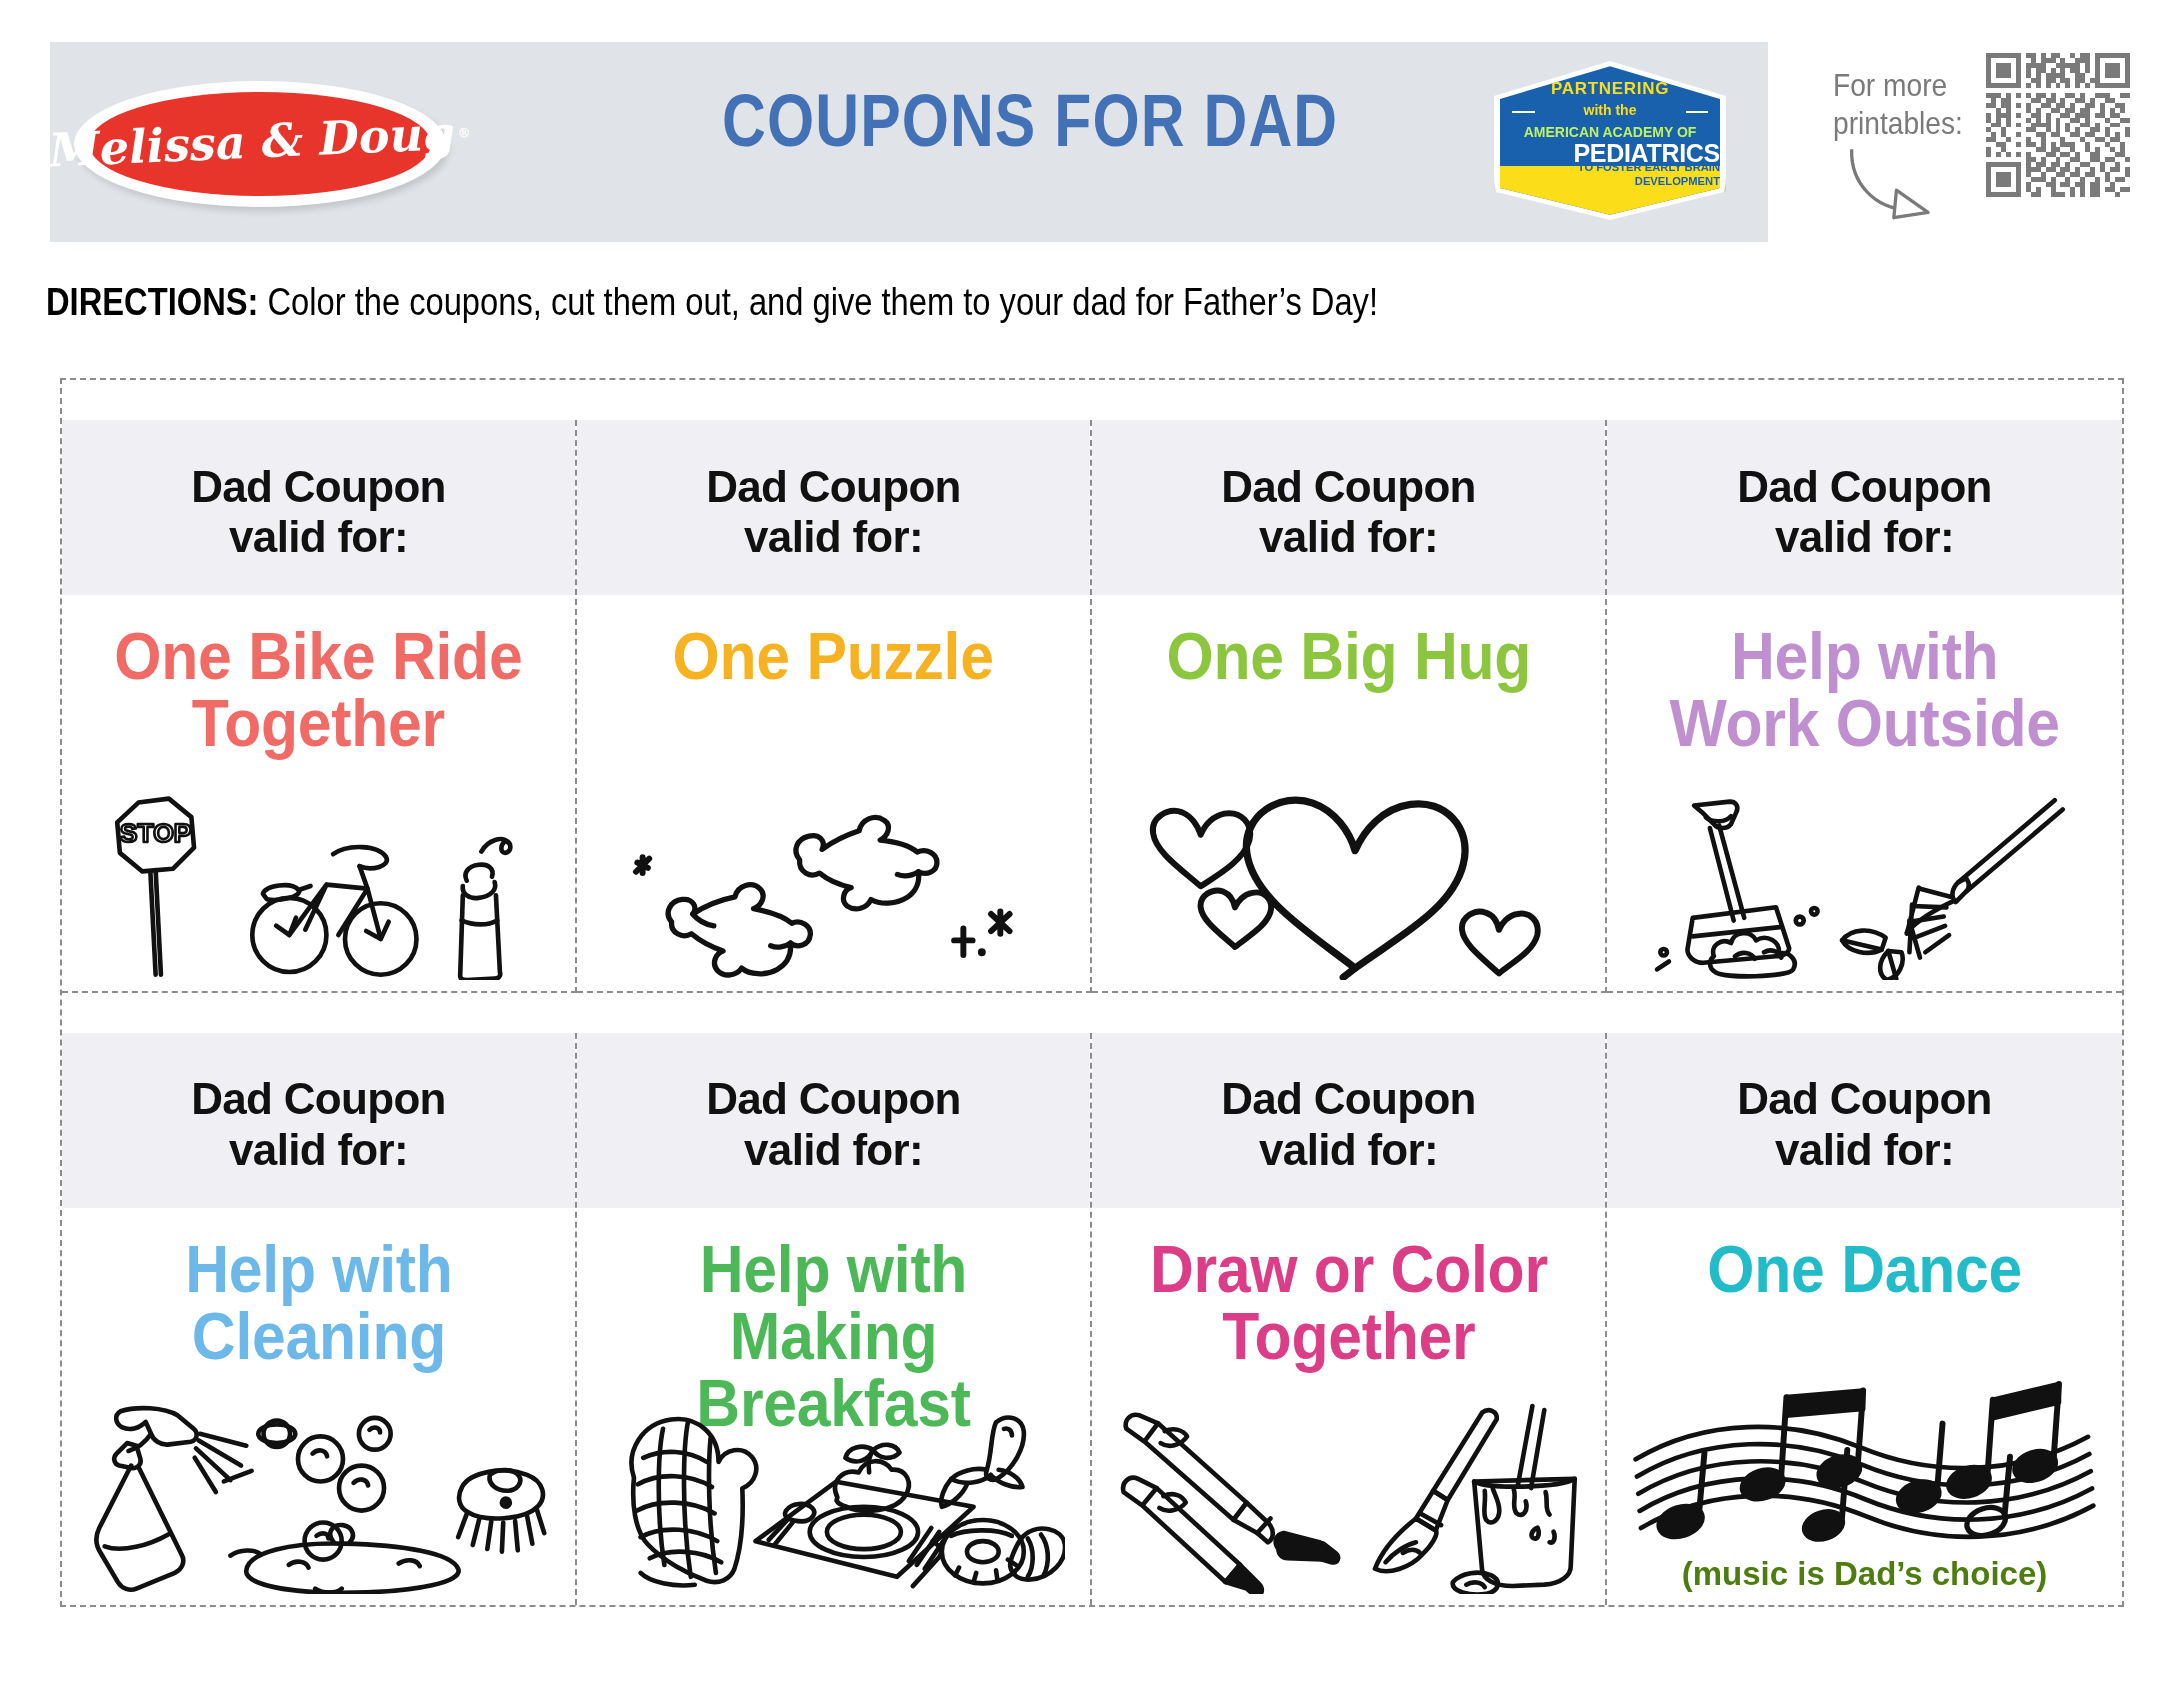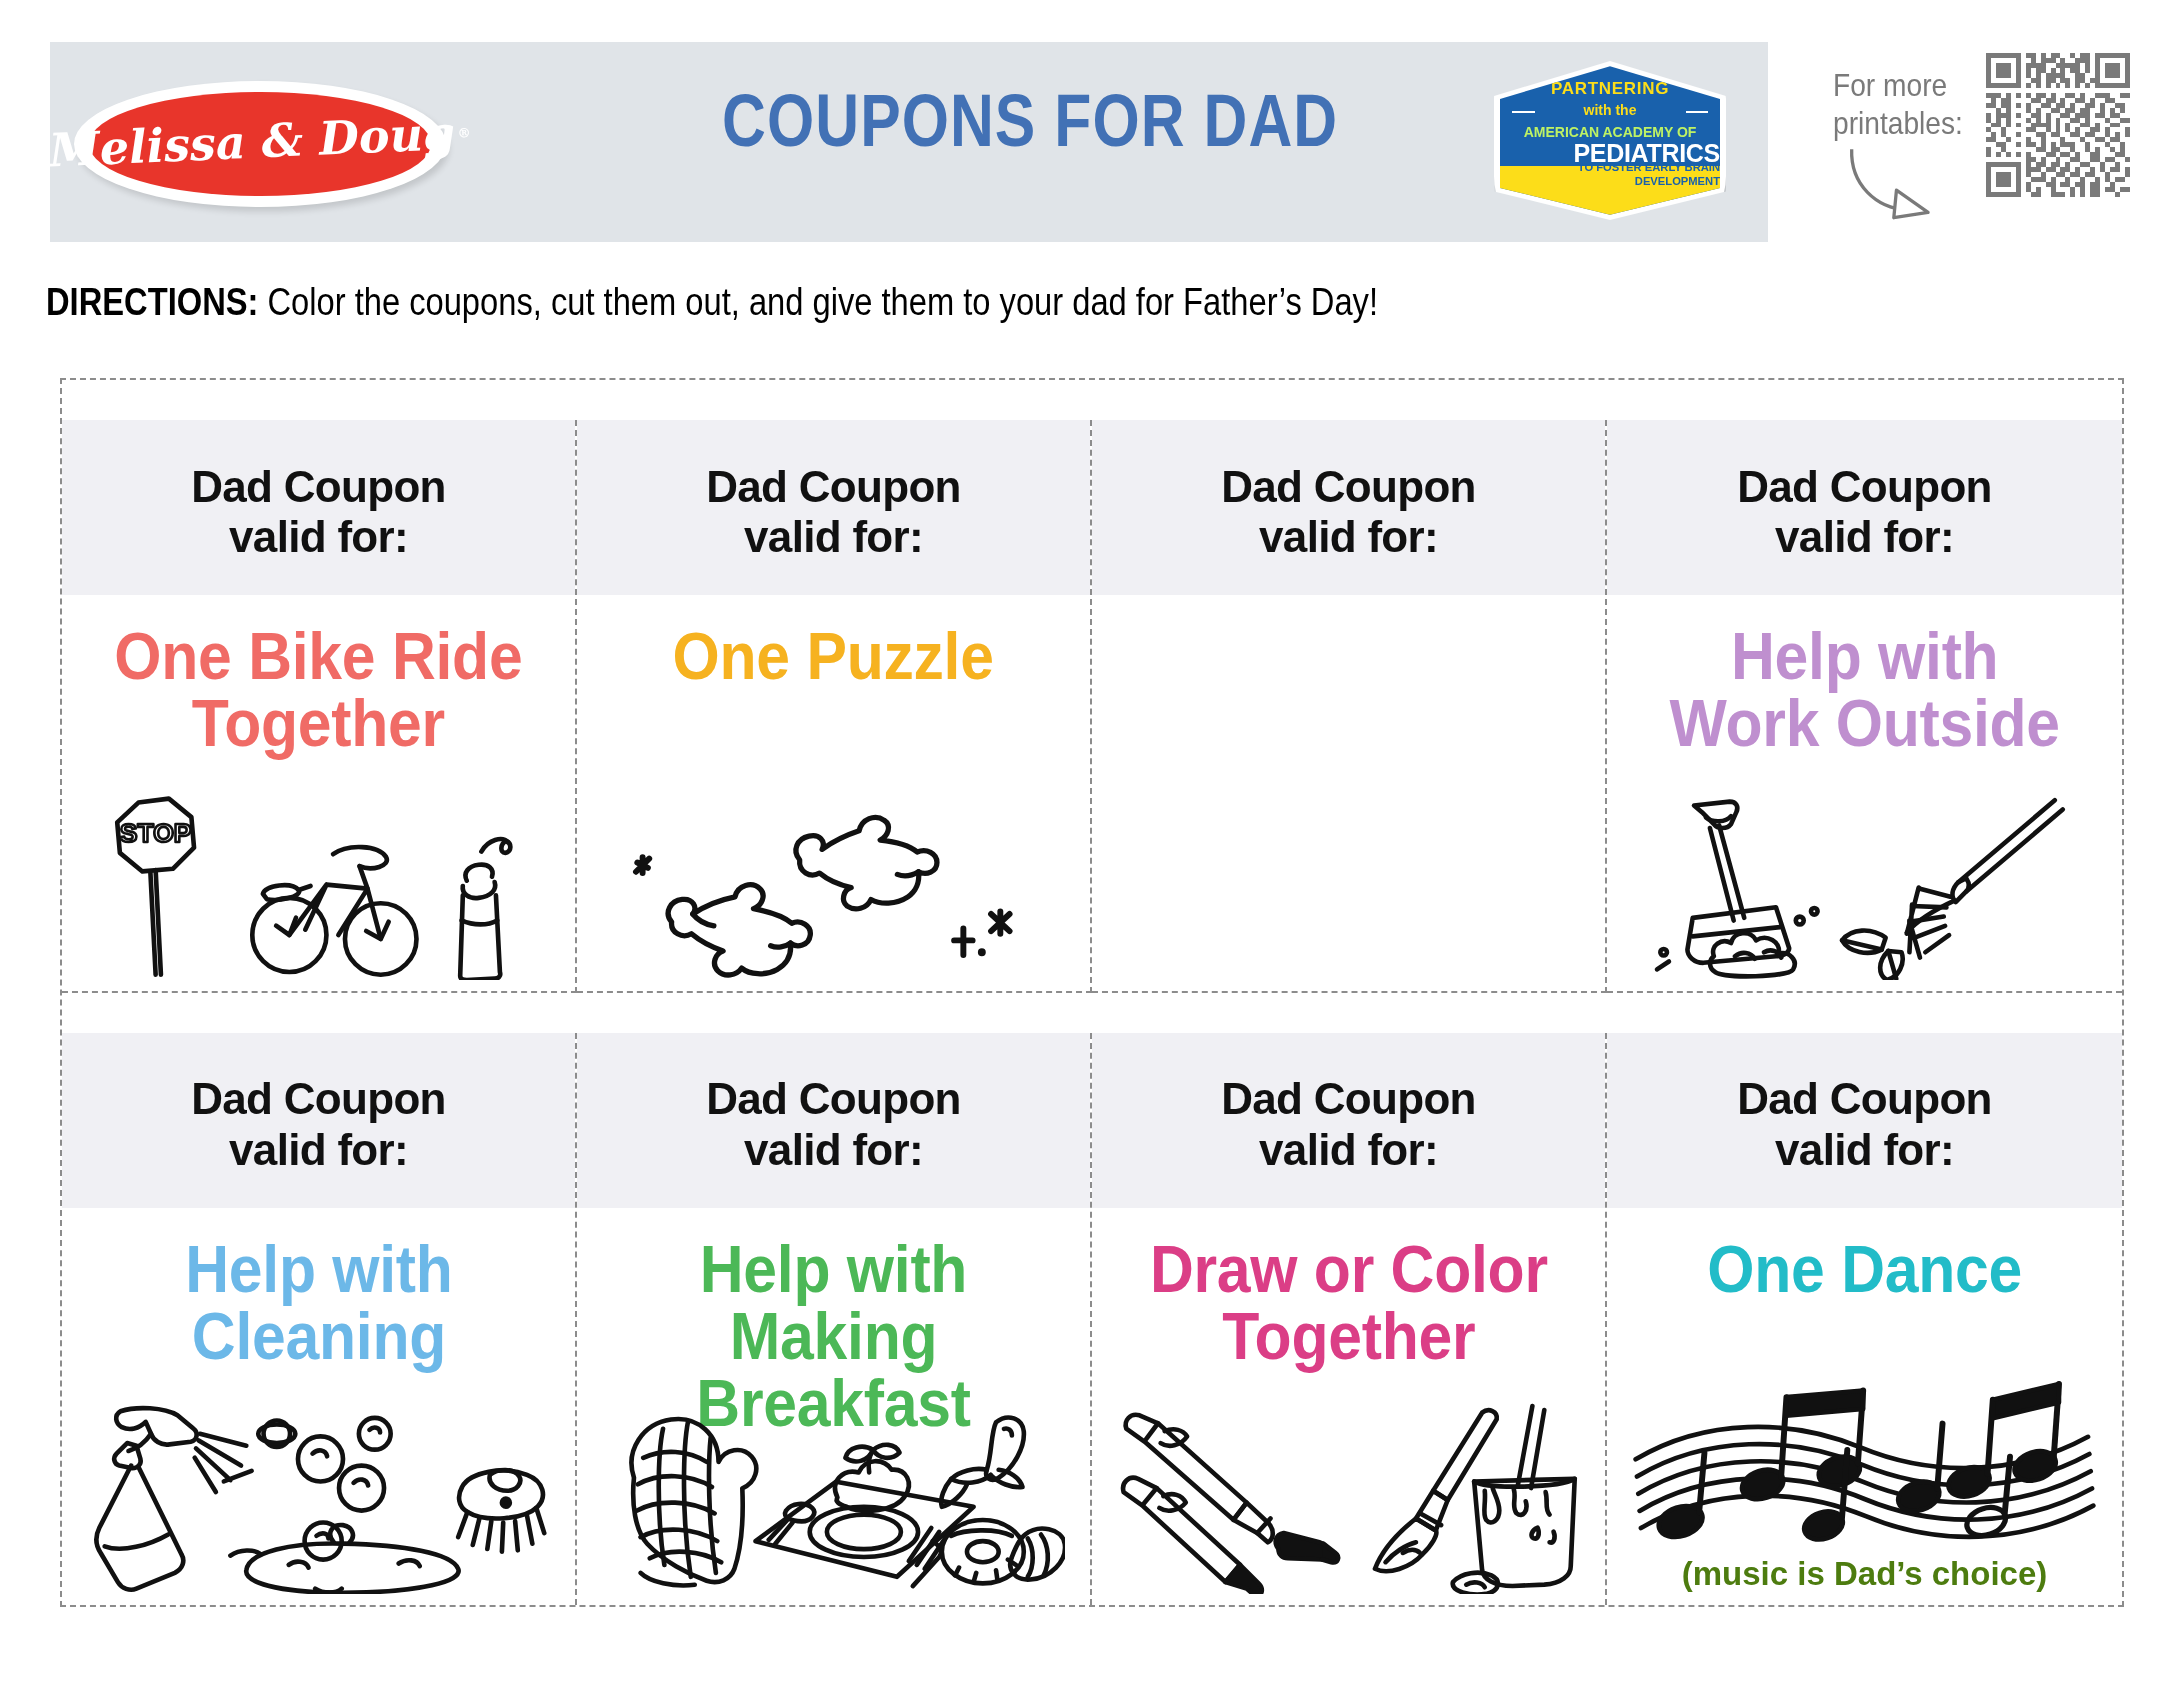--- a/index.html
+++ b/index.html
@@ -638,20 +638,43 @@
           </svg>
         </div>
       </div>
     </div>
 
     <div class="coupon">
       <div class="coupon-head">
         <div class="coupon-head-line">Dad Coupon</div>
         <div class="coupon-head-line">valid for:</div>
       </div>
+      <div class="coupon-body">
+        <div class="coupon-title" style="color: rgb(140, 198, 62);">
+          <div>One Big Hug</div>
+        </div>
+        <div class="coupon-art">
+          <svg width="423" height="198" viewBox="0 0 640 300" fill="none" stroke="#111" stroke-width="11" stroke-linecap="round" stroke-linejoin="round">
+
+            <path d="M330 282 C 260 228, 176 176, 166 108 C 158 50, 218 14, 266 32
+                     C 300 44, 322 76, 330 104 C 344 72, 372 40, 414 34
+                     C 464 26, 508 68, 494 124 C 478 192, 396 234, 330 282 Z"></path>
+            <path d="M330 282 L 312 296"></path>
+
+            <path d="M96 158 C 66 132, 28 106, 24 78 C 20 54, 46 38, 68 46 C 82 52, 92 66, 96 80
+                     C 102 66, 114 52, 132 48 C 156 44, 176 62, 170 88 C 162 118, 124 140, 96 158 Z" stroke-width="9"></path>
+
+            <path d="M148 250 C 126 230, 98 210, 96 190 C 94 172, 114 160, 130 166 C 140 170, 146 180, 148 190
+                     C 152 180, 162 170, 174 168 C 192 164, 206 178, 202 196 C 196 218, 168 234, 148 250 Z" stroke-width="9"></path>
+
+            <path d="M548 290 C 524 268, 494 246, 492 224 C 490 204, 512 192, 528 198 C 540 202, 546 214, 548 224
+                     C 552 214, 562 202, 576 200 C 596 196, 610 212, 606 232 C 600 256, 570 272, 548 290 Z" stroke-width="9"></path>
+          </svg>
+        </div>
+      </div>
     </div>
 
     <div class="coupon col-last">
       <div class="coupon-head">
         <div class="coupon-head-line">Dad Coupon</div>
         <div class="coupon-head-line">valid for:</div>
       </div>
       <div class="coupon-body">
         <div class="coupon-title" style="color: rgb(191, 143, 207);">
           <div>Help with</div>

